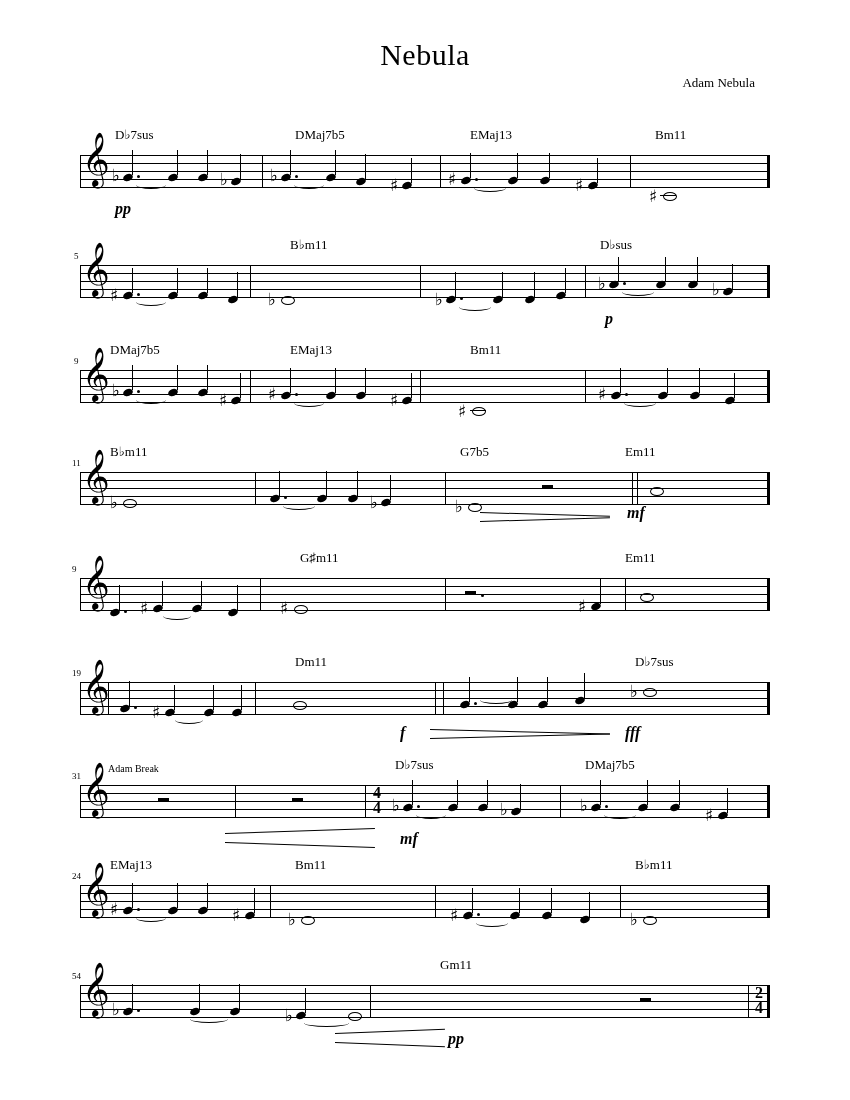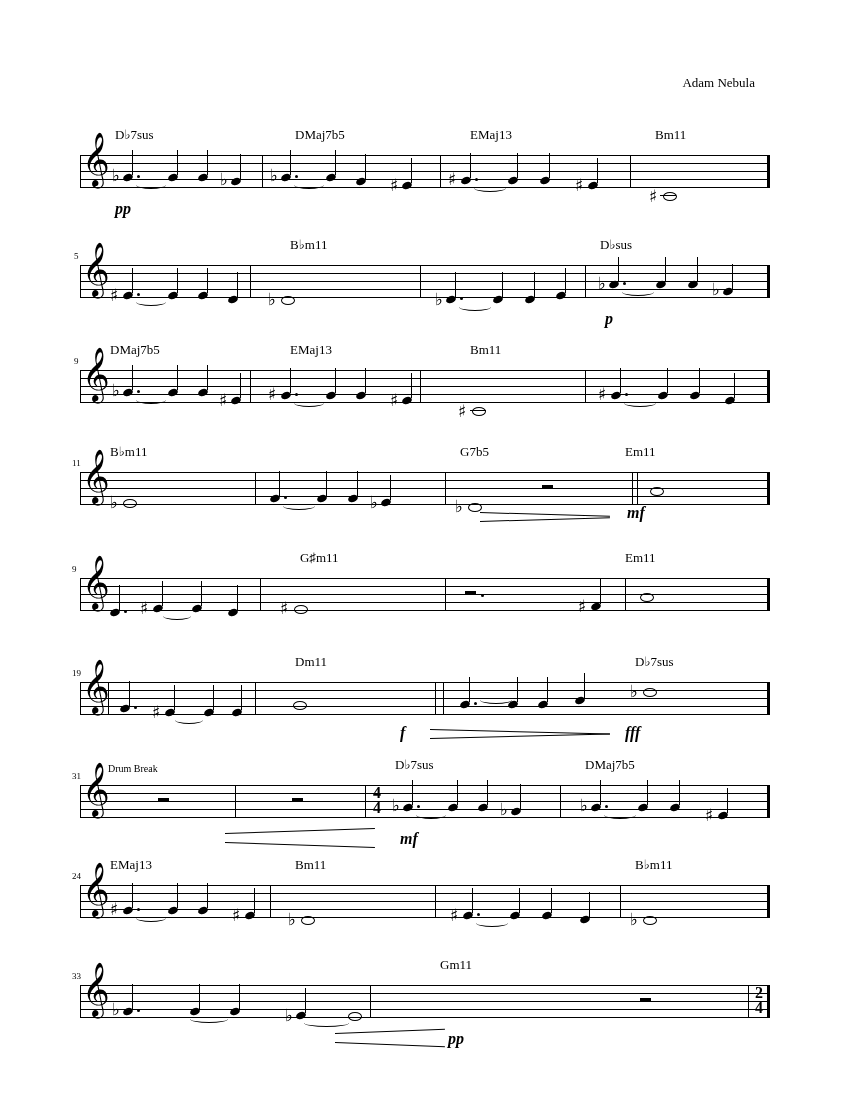--- a/index.html
+++ b/index.html
@@ -169,20 +169,21 @@
     font-family: "Liberation Serif", serif;
     line-height: 15px;
     text-align: center;
   }
 </style>
 </head>
 <body>
 
 <div class="sheet">
 
+  <div class="title">Nebula</div>
   <div class="composer">Adam Nebula</div>
 
   <div class="system" style="top:155px">
     <div class="staff">
       <div class="line"></div>
       <div class="line"></div>
       <div class="line"></div>
       <div class="line"></div>
       <div class="line"></div>
     </div>
@@ -528,21 +529,21 @@
       <div class="line"></div>
     </div>
     <div class="clef">𝄞</div>
     <div class="measnum" style="left:-8px">31</div>
     <div class="barline" style="left:0px"></div>
     <div class="barline" style="left:155px"></div>
     <div class="barline" style="left:285px"></div>
     <div class="barline" style="left:480px"></div>
     <div class="barline thick" style="left:687px"></div>
 
-    <div class="textmark" style="left:28px; top:-22px">Drum Break</div>
+    <div class="textmark" style="left:28px; top:-22px">Adam Break</div>
     <div class="chord" style="left:315px; top:-28px">D♭7sus</div>
     <div class="chord" style="left:505px; top:-28px">DMaj7b5</div>
 
     <div class="rest-half" style="left:78px; top:13px"></div>
     <div class="rest-half" style="left:212px; top:13px"></div>
 
     <div class="timesig" style="left:290px; top:0px; width:14px">
       <div>4</div>
       <div>4</div>
     </div>
@@ -634,21 +635,21 @@
 
   <div class="system" style="top:985px">
     <div class="staff">
       <div class="line"></div>
       <div class="line"></div>
       <div class="line"></div>
       <div class="line"></div>
       <div class="line"></div>
     </div>
     <div class="clef">𝄞</div>
-    <div class="measnum" style="left:-8px">33</div>
+    <div class="measnum" style="left:-8px">54</div>
     <div class="barline" style="left:0px"></div>
     <div class="barline" style="left:290px"></div>
     <div class="barline" style="left:668px"></div>
     <div class="barline thick" style="left:687px"></div>
 
     <div class="chord" style="left:360px; top:-28px">Gm11</div>
 
     <div class="acc" style="left:32px; top:16px">♭</div>
     <div class="head" style="left:43px; top:23px"></div>
     <div class="stem" style="left:52px; top:-1px; height:25px"></div>

